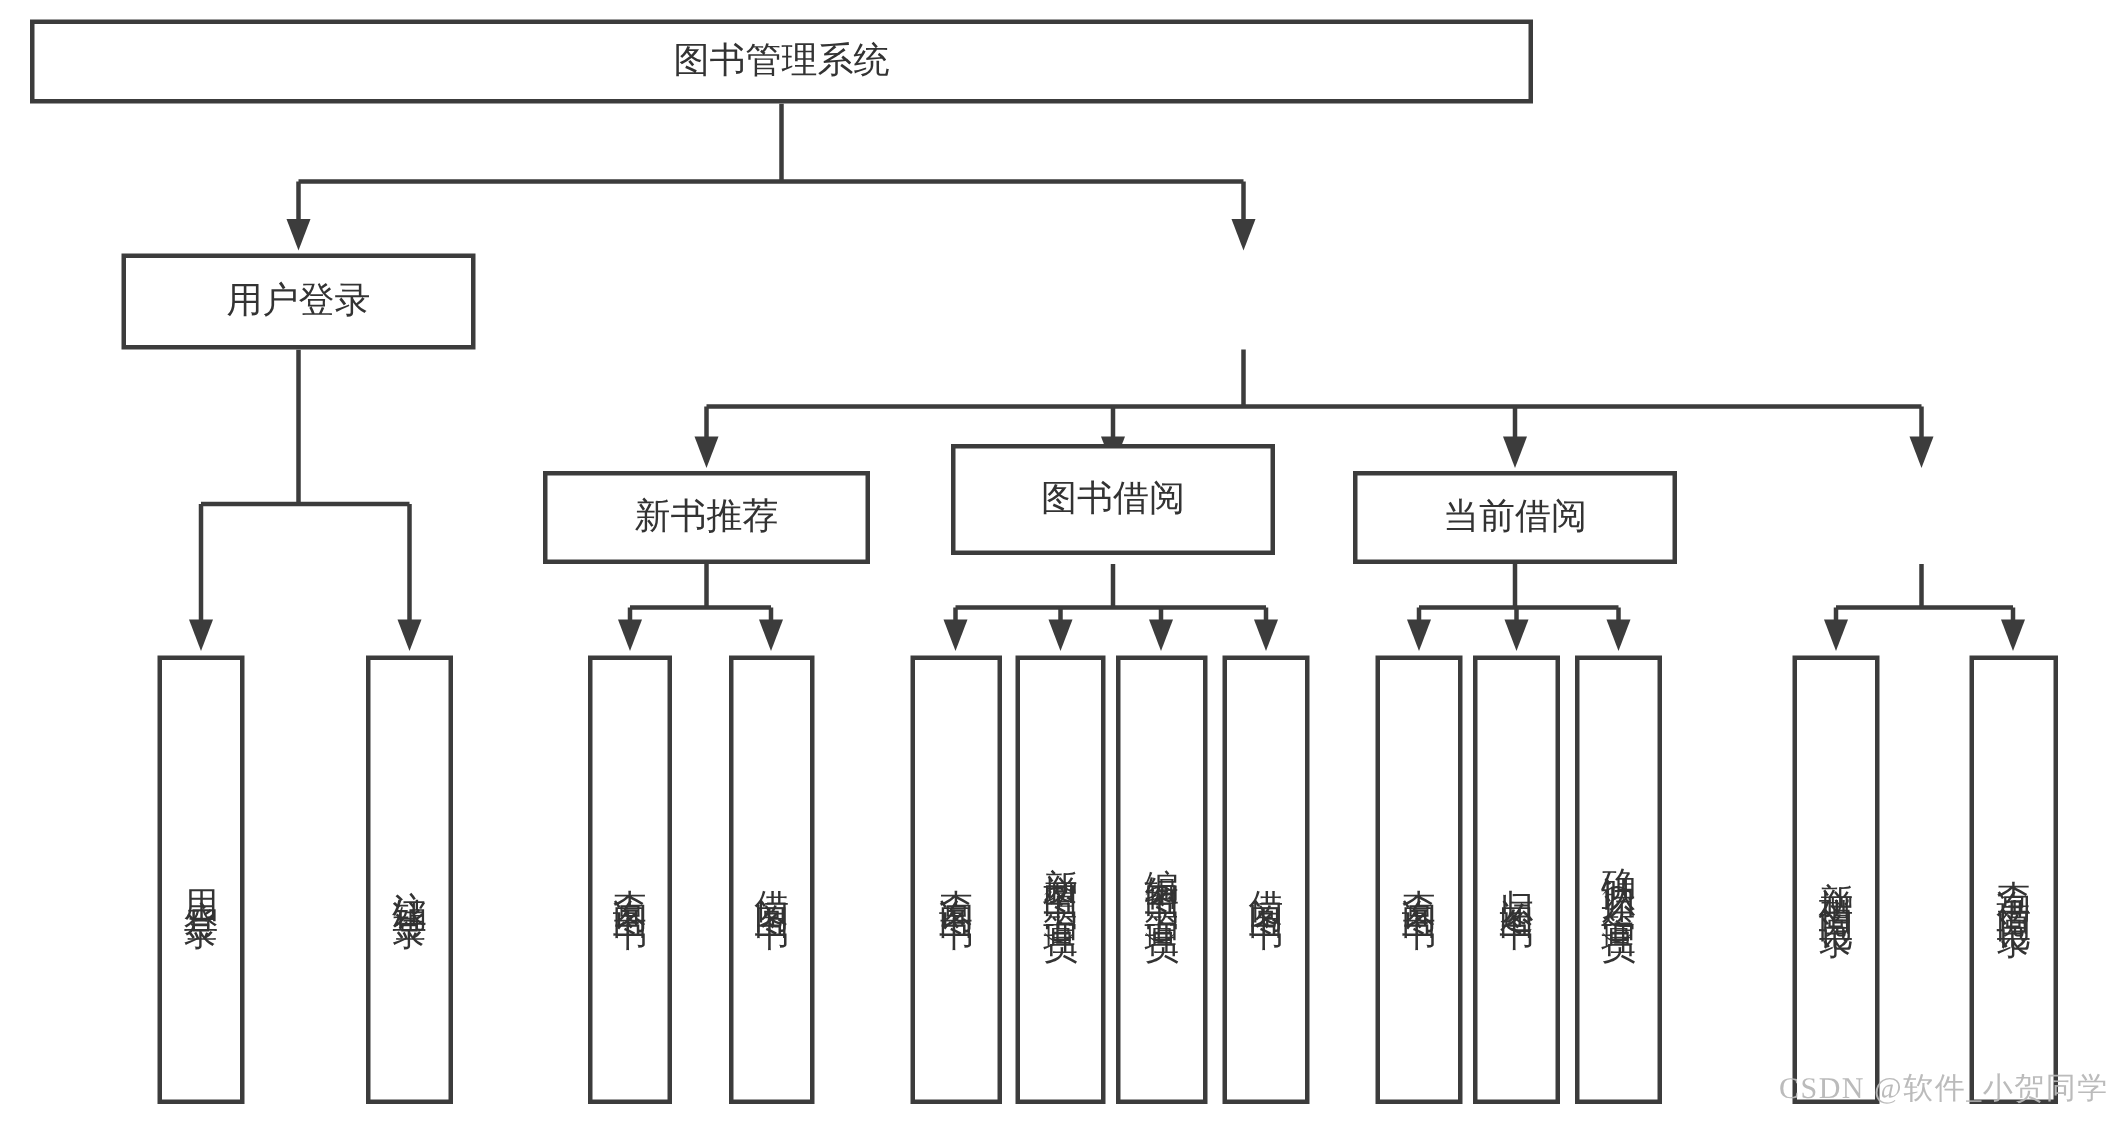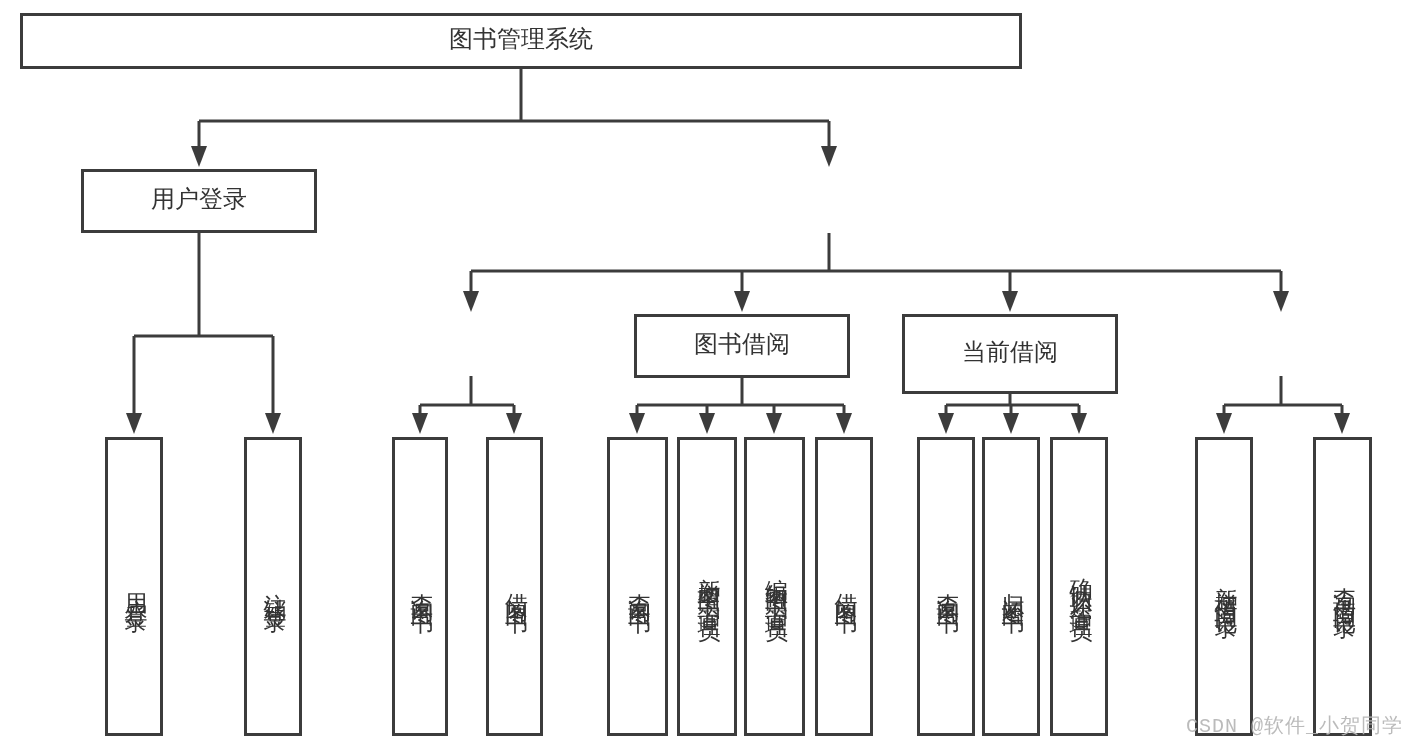--- a/index.html
+++ b/index.html
@@ -1,21 +1,21 @@
 <!DOCTYPE html>
 <html><head>
 <meta charset="utf-8">
 <style>
   html, body { margin: 0; padding: 0; background: #ffffff; }
   .stage {
     position: relative;
     width: 1405px;
     height: 747px;
     background: #ffffff;
-    font-family: Liberation Mono, monospace;
+    font-family: Liberation Serif, serif;
     overflow: hidden;
   }
   .connectors {
     position: absolute;
     left: 0; top: 0;
     width: 1405px; height: 747px;
     pointer-events: none;
   }
   .node {
     position: absolute;
@@ -85,22 +85,23 @@
       <polygon points="1071,413 1087,413 1079,434"></polygon>
       <polygon points="1216,413 1232,413 1224,434"></polygon>
       <polygon points="1334,413 1350,413 1342,434"></polygon>
     </g>
   </svg>
 
   <div class="node" style="left:20px;top:13px;width:1002px;height:56px">图书管理系统</div>
 
   <div class="node" style="left:81px;top:169px;width:236px;height:64px">用户登录</div>
 
-  <div class="node" style="left:634px;top:314px;width:216px;height:64px">图书借阅</div>
-  <div class="node" style="left:902px;top:314px;width:216px;height:80px">当前借阅</div>
+  <div class="node" style="left:362px;top:314px;width:218px;height:62px">新书推荐</div>
+  <div class="node" style="left:634px;top:296px;width:216px;height:74px">图书借阅</div>
+  <div class="node" style="left:902px;top:314px;width:216px;height:62px">当前借阅</div>
 
   <div class="node leaf" style="left:105px;top:437px;width:58px;height:299px">用户登录</div>
   <div class="node leaf" style="left:244px;top:437px;width:58px;height:299px">注销登录</div>
 
   <div class="node leaf" style="left:392px;top:437px;width:56px;height:299px">查询图书</div>
   <div class="node leaf" style="left:486px;top:437px;width:57px;height:299px">借阅图书</div>
 
   <div class="node leaf" style="left:607px;top:437px;width:61px;height:299px">查询图书</div>
   <div class="node leaf" style="left:677px;top:437px;width:60px;height:299px">新增图书（管理员）</div>
   <div class="node leaf" style="left:744px;top:437px;width:61px;height:299px">编辑图书（管理员）</div>

